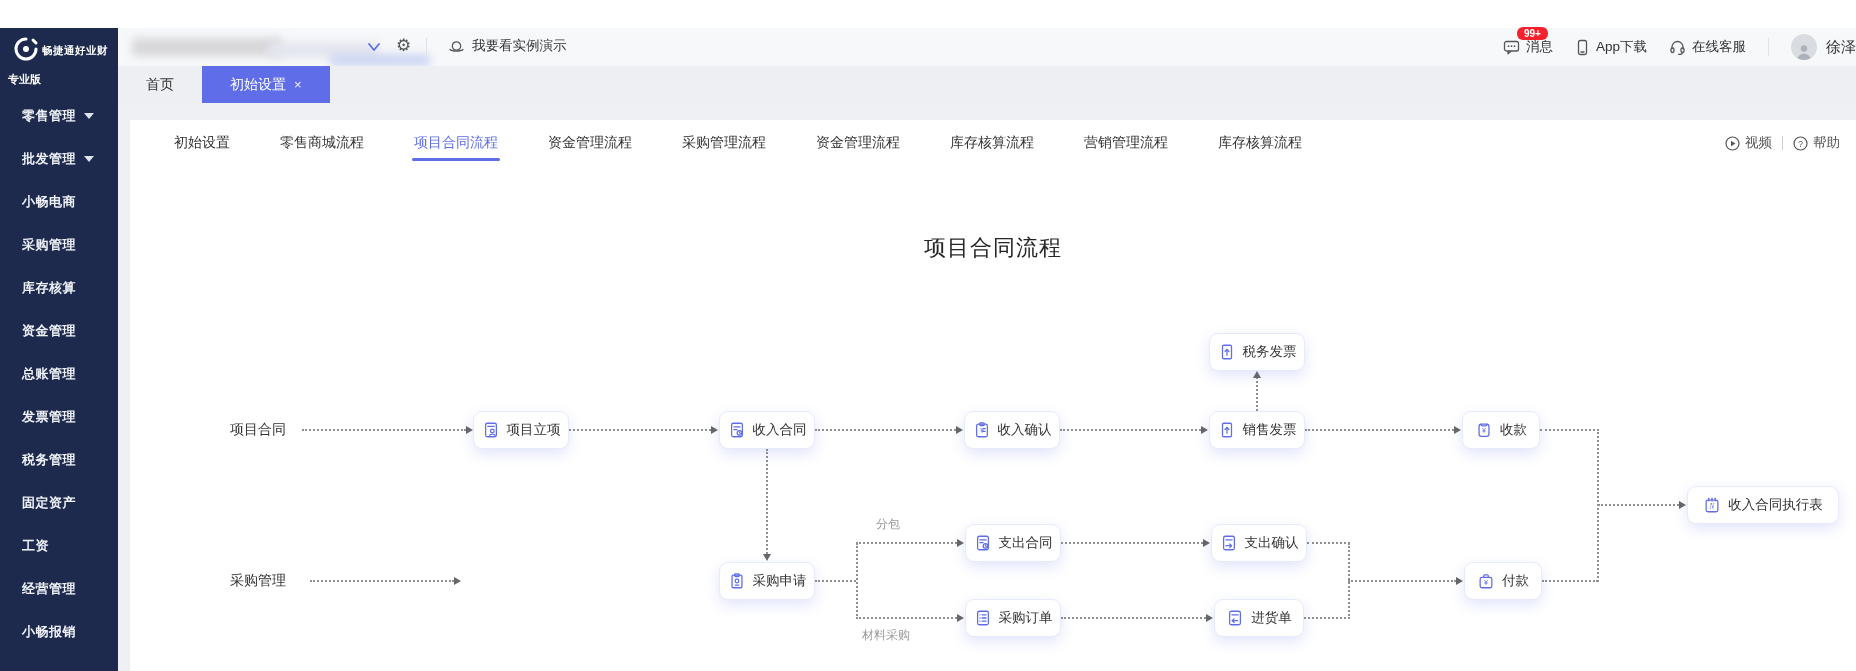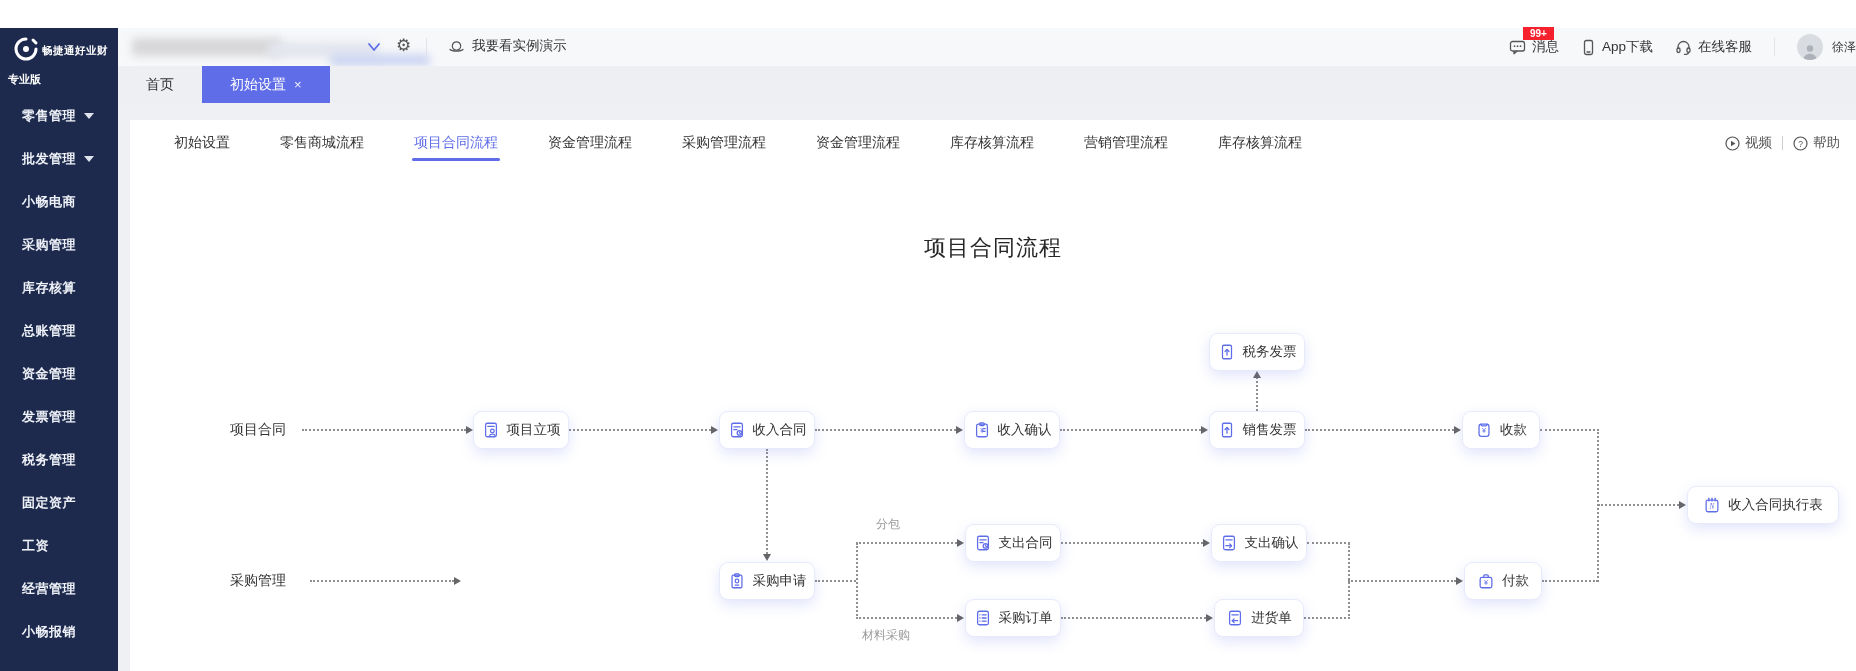--- a/index.html
+++ b/index.html
@@ -20,23 +20,23 @@
   
   .topbar { position:absolute; left:118px; top:28px; right:0; height:38px; background:#f7f8fa; z-index:4; }
   .blur-blob { position:absolute; border-radius:4px; filter:blur(4px); }
   .select-underline { position:absolute; left:10px; top:39px; width:250px; height:1px; background:#dfe2e8; }
   .chevron-down { position:absolute; left:248px; top:11px; }
   .gear { position:absolute; left:278px; top:7px; font-size:17px; color:#555; cursor:pointer; font-family:"DejaVu Sans",sans-serif; }
   .tb-divider { position:absolute; top:10px; width:1px; height:18px; background:#e1e3e8; }
   .demo-link { position:absolute; left:330px; top:9px; display:flex; align-items:center; gap:7px; font-size:13.5px; color:#333; cursor:pointer; }
   .tb-right { position:absolute; right:0; top:0; height:38px; display:flex; align-items:center; gap:22px; padding-right:0; }
   .tb-item { display:flex; align-items:center; gap:6px; font-size:13.5px; color:#333; cursor:pointer; position:relative; }
-  .badge { position:absolute; top:-11px; left:14px; background:#f5222d; color:#fff; font-size:10px; font-weight:700; padding:1px 7px; border-radius:0; white-space:nowrap; }
+  .badge { position:absolute; top:-11px; left:14px; background:#f5222d; color:#fff; font-size:10px; font-weight:700; padding:1px 7px; border-radius:6px; white-space:nowrap; }
   .avatar { width:26px; height:26px; border-radius:50%; background:#d9dce0; display:flex; align-items:flex-end; justify-content:center; overflow:hidden; }
-  .user-name { font-size:12px; color:#333; white-space:nowrap; }
+  .user-name { font-size:15px; color:#333; white-space:nowrap; }
 
   
   .winrow { position:absolute; left:118px; top:66px; right:0; height:37px; background:#edeff3; z-index:4; display:flex; align-items:stretch; }
   .wtab { display:flex; align-items:center; justify-content:center; font-size:14px; color:#333; padding:0 28px; cursor:pointer; gap:8px; }
   .wtab.active { background:#5f6de8; color:#fff; }
   .wtab .close-x { font-size:13px; opacity:.9; cursor:pointer; }
 
   
   .content-bg { position:absolute; left:118px; top:103px; right:0; bottom:0; background:#eef0f4; }
   .panel { position:absolute; left:130px; top:120px; right:0; bottom:0; background:#fff; z-index:2; }
@@ -93,25 +93,25 @@
       </div>
         <div class="side-item">
         <span>采购管理</span>
 
       </div>
         <div class="side-item">
         <span>库存核算</span>
 
       </div>
         <div class="side-item">
+        <span>资金管理</span>
+
+      </div>
+        <div class="side-item">
         <span>总账管理</span>
-
-      </div>
-        <div class="side-item">
-        <span>资金管理</span>
 
       </div>
         <div class="side-item">
         <span>发票管理</span>
 
       </div>
         <div class="side-item">
         <span>税务管理</span>
 
       </div>

